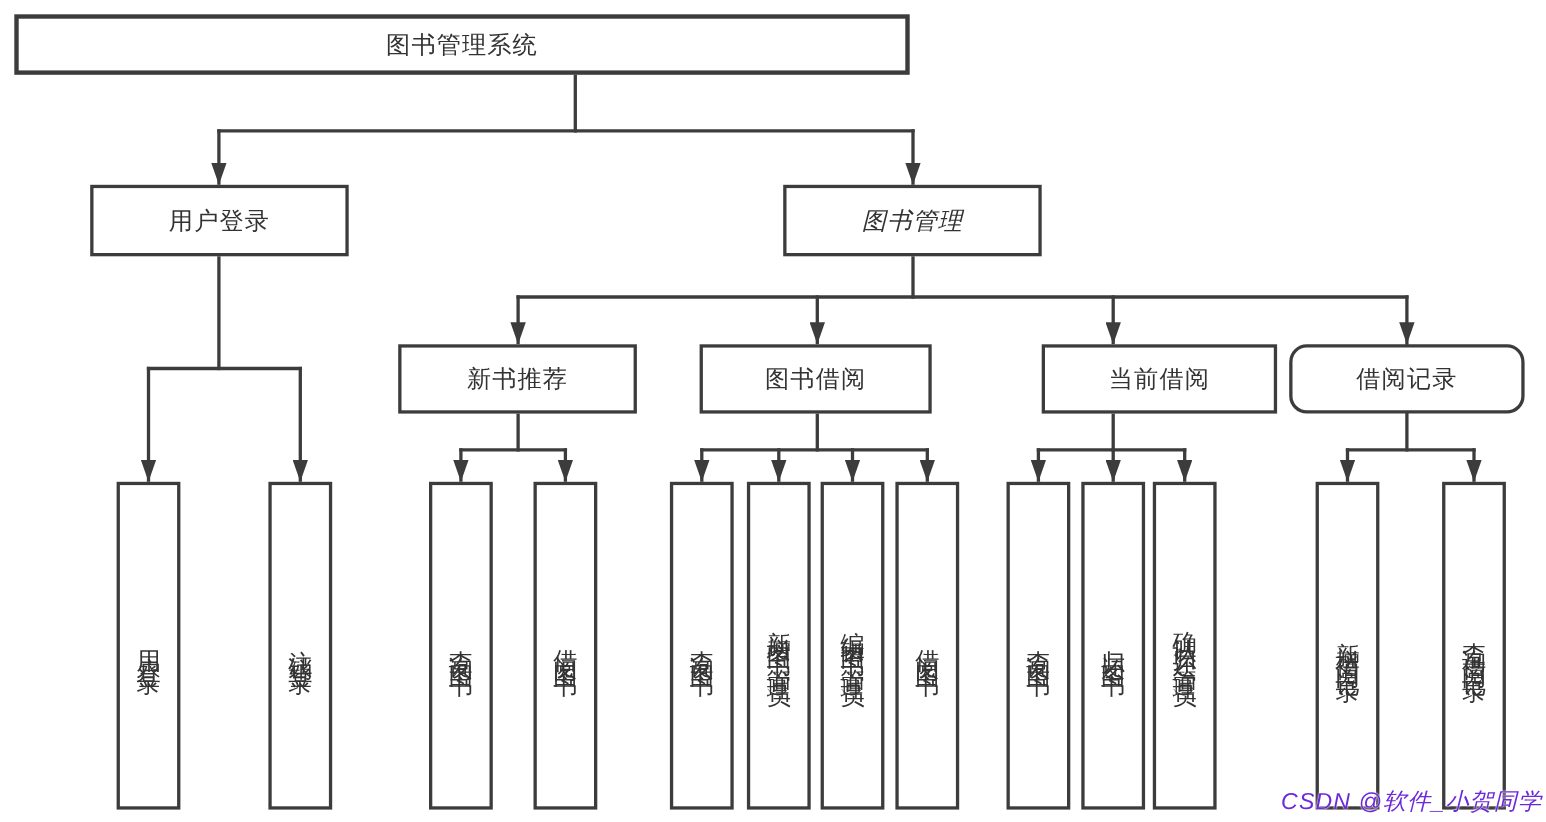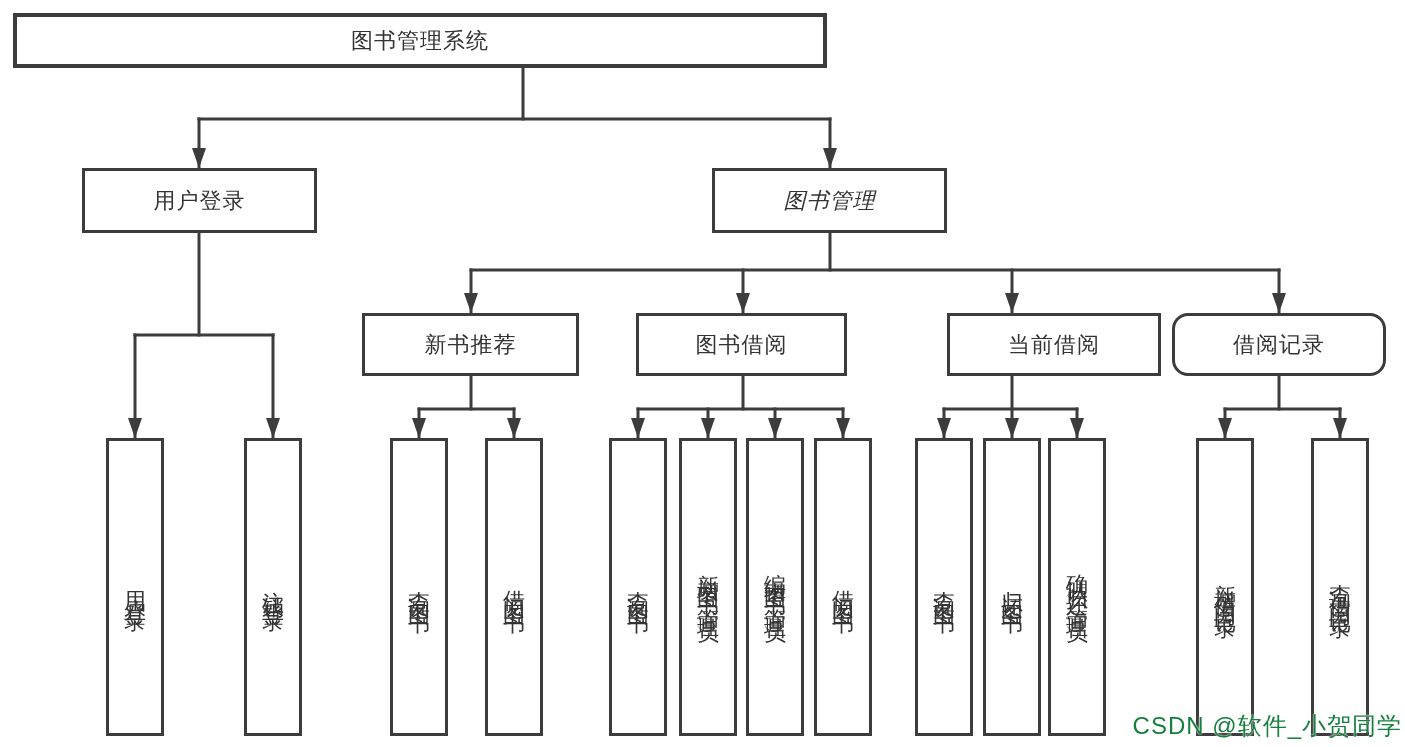--- a/index.html
+++ b/index.html
@@ -43,26 +43,27 @@
     letter-spacing: 7px;
     color: #333333;
     top: 438px;
     width: 58px;
     height: 298px;
   }
   .watermark {
     position: absolute;
     right: 3px;
     bottom: 5px;
-    font-size: 24px;
-    color: #15803d;
+    font-size: 21px;
+    color: #6d28d9;
     letter-spacing: 1px;
     text-shadow: 0 0 2px #ffffff, 0 0 1px #ffffff;
     z-index: 10;
     white-space: nowrap;
+    font-style: italic;
   }
 </style>
 </head>
 <body>
 
 <div class="stage">
 
   <svg class="connector-layer" width="1405" height="747" viewBox="0 0 1405 747" xmlns="http://www.w3.org/2000/svg">
     <defs>
       <marker id="ah" markerUnits="userSpaceOnUse" markerWidth="20" markerHeight="14" viewBox="0 0 20 14" refX="19" refY="7" orient="auto">

